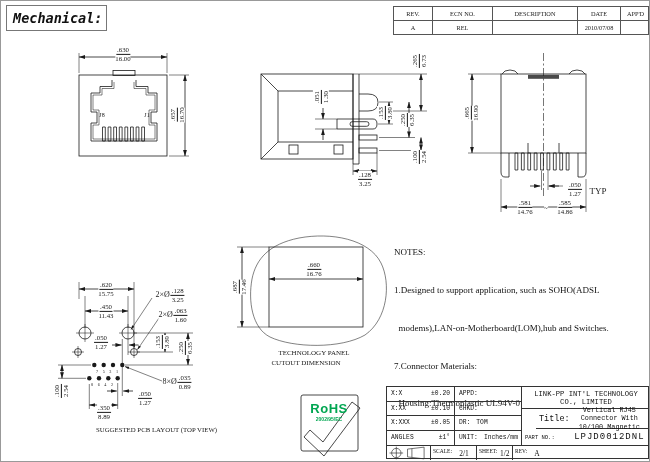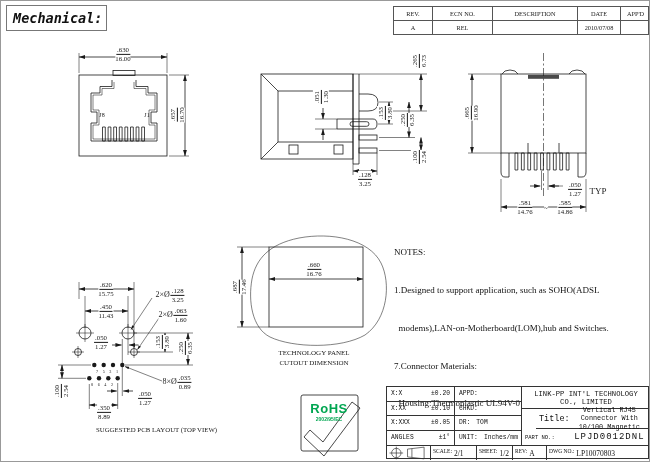--- a/index.html
+++ b/index.html
@@ -65,21 +65,21 @@
   .ttl-label{font-size:8.5px;}
   .ttl-lines{font-size:6.8px;line-height:1.25;text-align:center;flex:1;}
   .pn{height:16px;display:flex;align-items:center;box-sizing:border-box;padding:0 3px;gap:17px;}
   .pn-label{font-size:5.5px;}
   .pn-val{font-size:9px;letter-spacing:1px;flex:1;text-align:center;}
   .tb-bottom{grid-column:1/4;border-top:0.8px solid #333;display:flex;box-sizing:border-box;}
   .bcell{border-right:0.8px solid #333;display:flex;align-items:center;box-sizing:border-box;
       padding:0 2px;gap:2px;position:relative;}
   .bcell:last-child{border-right:none;}
   .bl{font-size:5.5px;align-self:flex-start;margin-top:1.5px;}
-  .bv{font-size:7.5px;flex:1;text-align:left;}
+  .bv{font-size:7.5px;flex:1;text-align:center;}
 </style>
 </head>
 <body>
 
 <svg width="0" height="0" style="position:absolute">
   <defs>
     <marker id="ar" viewBox="0 0 10 10" refX="9.5" refY="5" markerWidth="8" markerHeight="8" orient="auto-start-reverse">
       <path d="M0,2 L10,5 L0,8 Z" fill="#1a1a1a"></path>
     </marker>
   </defs>
@@ -212,21 +212,21 @@
   </svg>
   <div class="dim" style="left:313px;top:268px">
     <span class="t">.660</span>
     <span>16.76</span>
   </div>
   <div class="dim vert" style="left:238px;top:286px">
     <span class="t">.687</span>
     <span>17.46</span>
   </div>
   <div class="lbl" style="left:313px;top:352px">TECHNOLOGY PANEL</div>
-  <div class="lbl" style="left:313px;top:362px">CUTOUT DIMENSION</div>
+  <div class="lbl" style="left:305px;top:362px">CUTOUT DIMENSION</div>
 
   <svg class="draw" style="left:35px;top:272px" width="205" height="158" viewBox="35 272 205 158">
     <circle cx="84" cy="332" r="6"></circle>
     <path class="thin" d="M75,332 L93,332 M84,323 L84,341"></path>
     <circle cx="127" cy="332" r="6"></circle>
     <path class="thin" d="M118,332 L136,332 M127,323 L127,341"></path>
     <circle cx="77" cy="351" r="3.5"></circle>
     <path class="thin" d="M71,351 L83,351 M77,345 L77,357"></path>
     <circle cx="133" cy="351" r="3.5"></circle>
     <path class="thin" d="M127,351 L139,351 M133,345 L133,357"></path>
@@ -395,20 +395,16 @@
         <span class="bv">2/1</span>
       </div>
       <div class="bcell" style="width:36px">
         <span class="bl">SHEET:</span>
         <span class="bv">1/2</span>
       </div>
       <div class="bcell" style="width:34px">
         <span class="bl">REV:</span>
         <span class="bv">A</span>
       </div>
-      <div class="bcell" style="flex:1">
-        <span class="bl">DWG NO.:</span>
-        <span class="bv">LP10070803</span>
-      </div>
     </div>
   </div>
 
 </div>
 
 </body></html>

